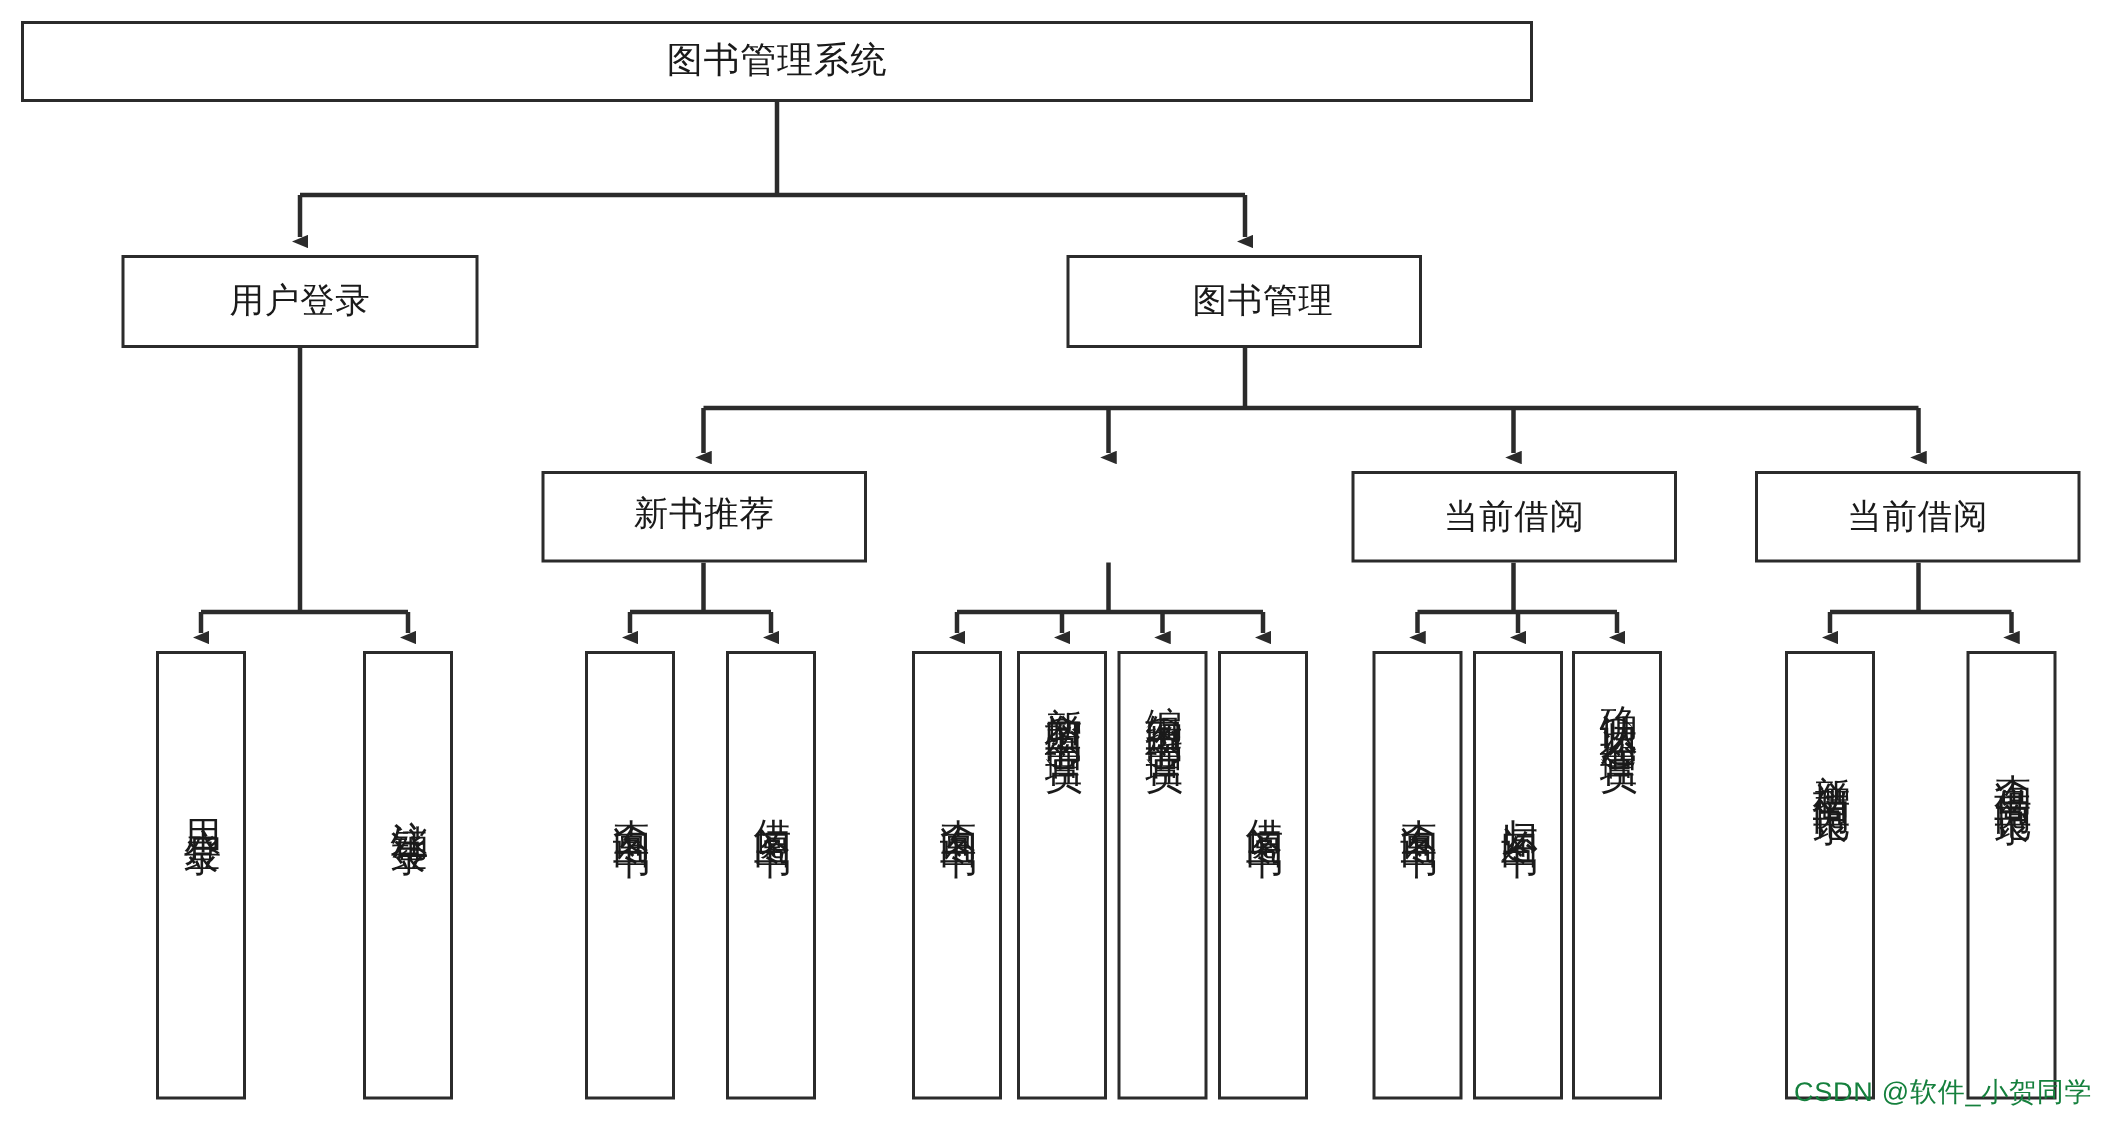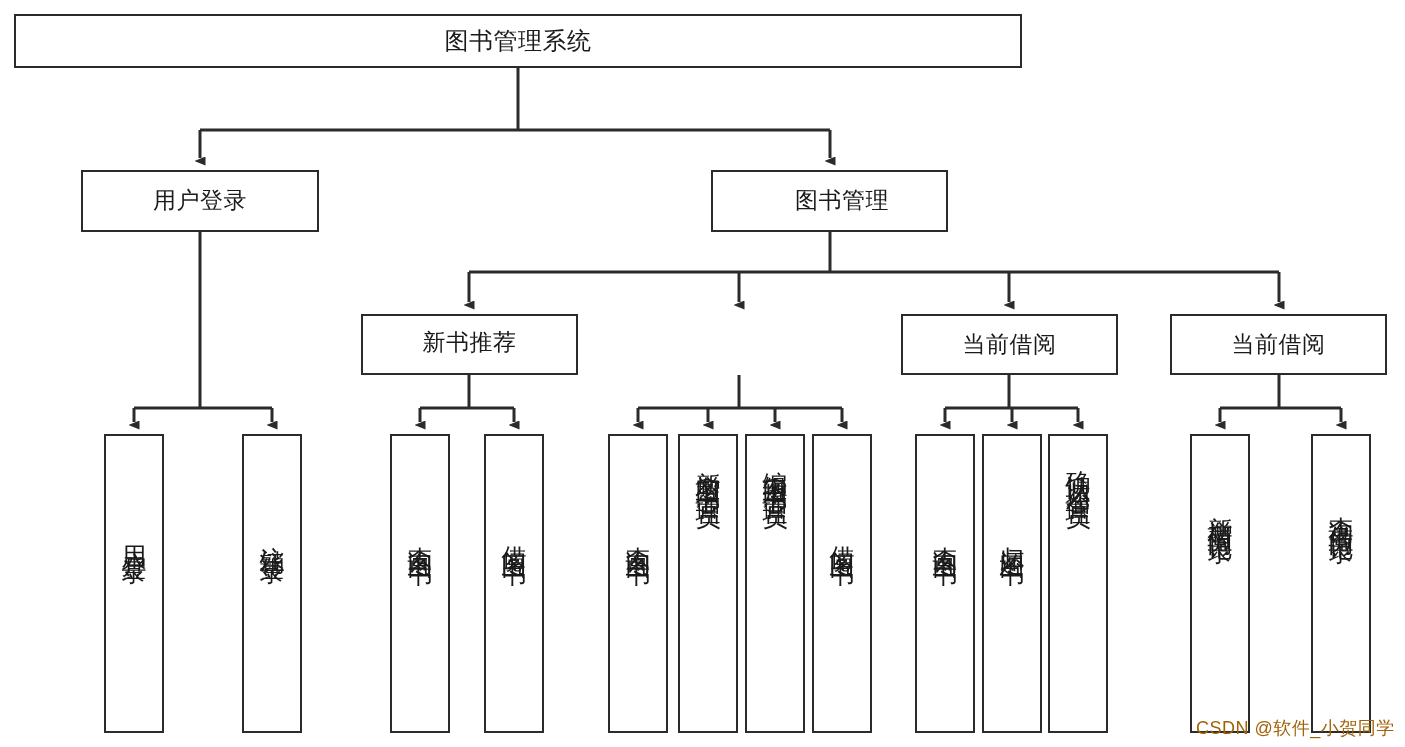--- a/index.html
+++ b/index.html
@@ -194,14 +194,14 @@
   <div class="node node-v" id="node-leaf-10" style="left: 1048px; top: 434px; width: 60px; height: 299px;">
     <span class="vtext" style="margin-top: 15px;">确认归还（管理员）</span>
   </div>
   <div class="node node-v" id="node-leaf-11" style="left: 1190px; top: 434px; width: 60px; height: 299px;">
     <span class="vtext" style="margin-top: 60px;">新增借阅记录</span>
   </div>
   <div class="node node-v" id="node-leaf-12" style="left: 1311px; top: 434px; width: 60px; height: 299px;">
     <span class="vtext" style="margin-top: 60px;">查询借阅记录</span>
   </div>
 
-  <div class="watermark" id="watermark" style="left: 1196px; top: 716px; color: #a16207;">CSDN @软件_小贺同学</div>
+  <div class="watermark" id="watermark" style="left: 1196px; top: 716px; color: #15803d;">CSDN @软件_小贺同学</div>
 </div>
 
 </body></html>

